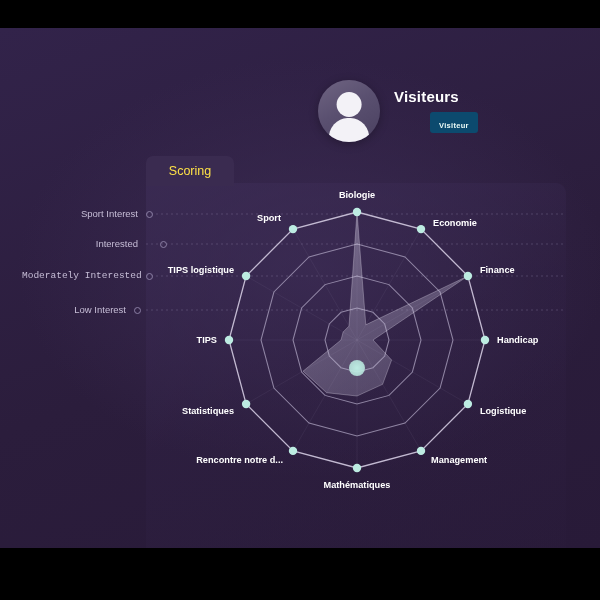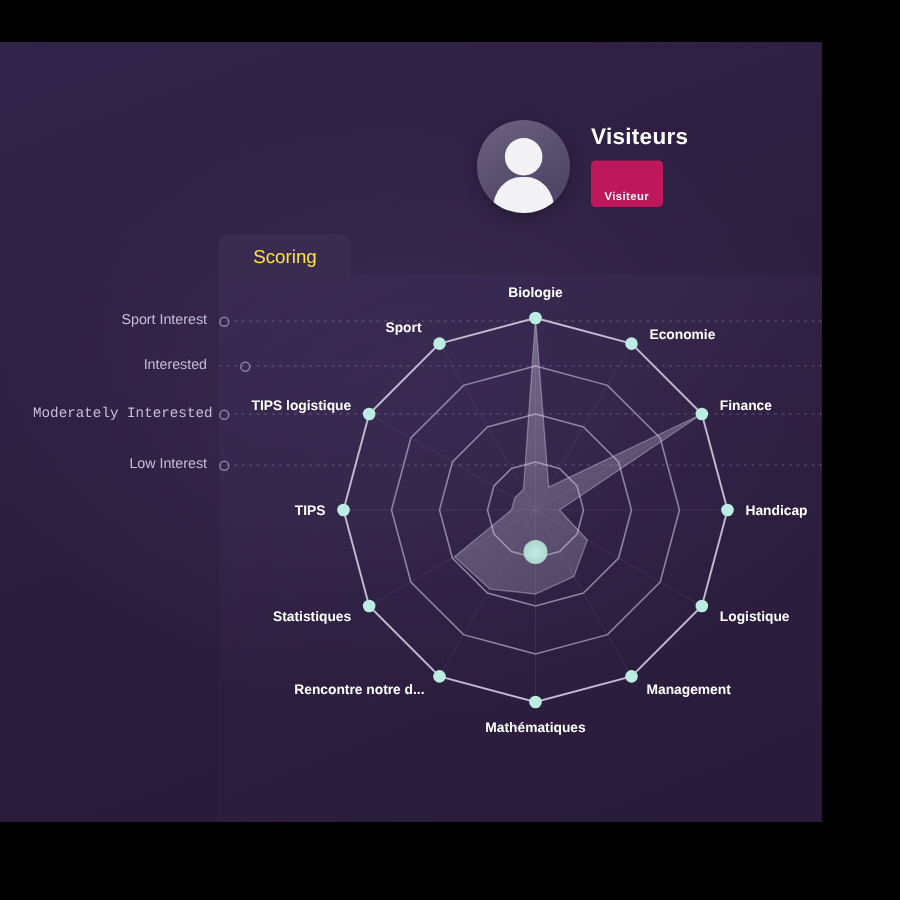--- a/index.html
+++ b/index.html
@@ -17,21 +17,21 @@
     position: relative;
     width: 600px;
     height: 600px;
     background: #000000;
   }
   
   #app {
     position: absolute;
     left: 0;
     top: 28px;
-    width: 548px;
+    width: 600px;
     height: 520px;
     background: #2d1f3f;
     overflow: hidden;
   }
   #app::before {
     content: "";
     position: absolute;
     inset: 0;
     background:
       radial-gradient(ellipse 420px 300px at 52% 46%, rgba(60,44,84,0.85) 0%, rgba(45,31,63,0) 70%),
@@ -81,27 +81,28 @@
   .pname {
     color: #ffffff;
     font-size: 15px;
     font-weight: bold;
     letter-spacing: 0.2px;
     line-height: 1.1;
     margin-bottom: 6px;
   }
   .badge {
     display: inline-block;
-    background: #be185d;
+    background: #0c4a6e;
     color: #eafaf6;
     font-size: 7.5px;
     font-weight: bold;
-    padding: 19px 9px 3px 9px;
+    padding: 9px 9px 3px 9px;
     border-radius: 3px;
     letter-spacing: 0.3px;
+    margin-left: 36px;
   }
 
   
   #tab-scoring {
     position: absolute;
     left: 146px;
     top: 128px;
     width: 88px;
     height: 30px;
     background: #3a2b50;
@@ -193,21 +194,21 @@
           <div class="scale-dot"></div>
         </div>
         <div class="scale-row" style="left: 22px; top: 210px; gap: 14px;">
           <div class="scale-label">Interested</div>
           <div class="scale-dot"></div>
         </div>
         <div class="scale-row" style="left: 22px; top: 242px; font-family: Liberation Mono, monospace;">
           <div class="scale-label">Moderately Interested</div>
           <div class="scale-dot"></div>
         </div>
-        <div class="scale-row" style="left: 22px; top: 276px;">
+        <div class="scale-row" style="left: 10px; top: 276px;">
           <div class="scale-label">Low Interest</div>
           <div class="scale-dot"></div>
         </div>
       </div>
 
     <svg id="chart-svg" viewBox="0 0 600 520">
       <defs>
         <linearGradient id="fillGrad" x1="0" y1="0" x2="0.6" y2="1">
           <stop offset="0%" stop-color="#d8d2e6" stop-opacity="0.40"></stop>
           <stop offset="100%" stop-color="#b6aecb" stop-opacity="0.26"></stop>

